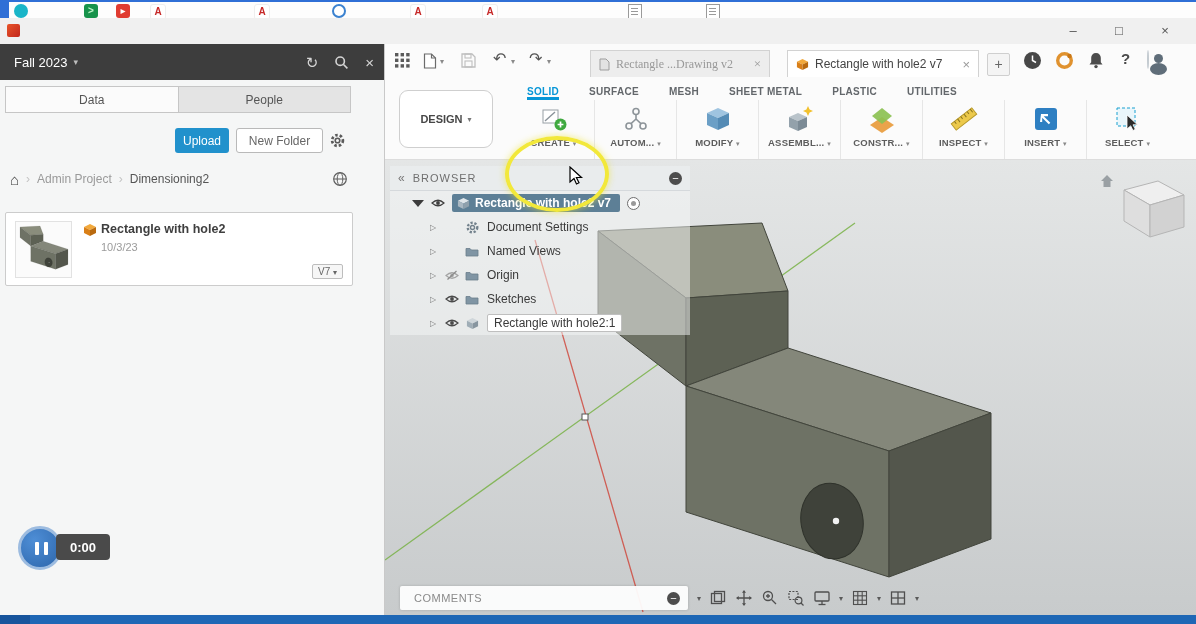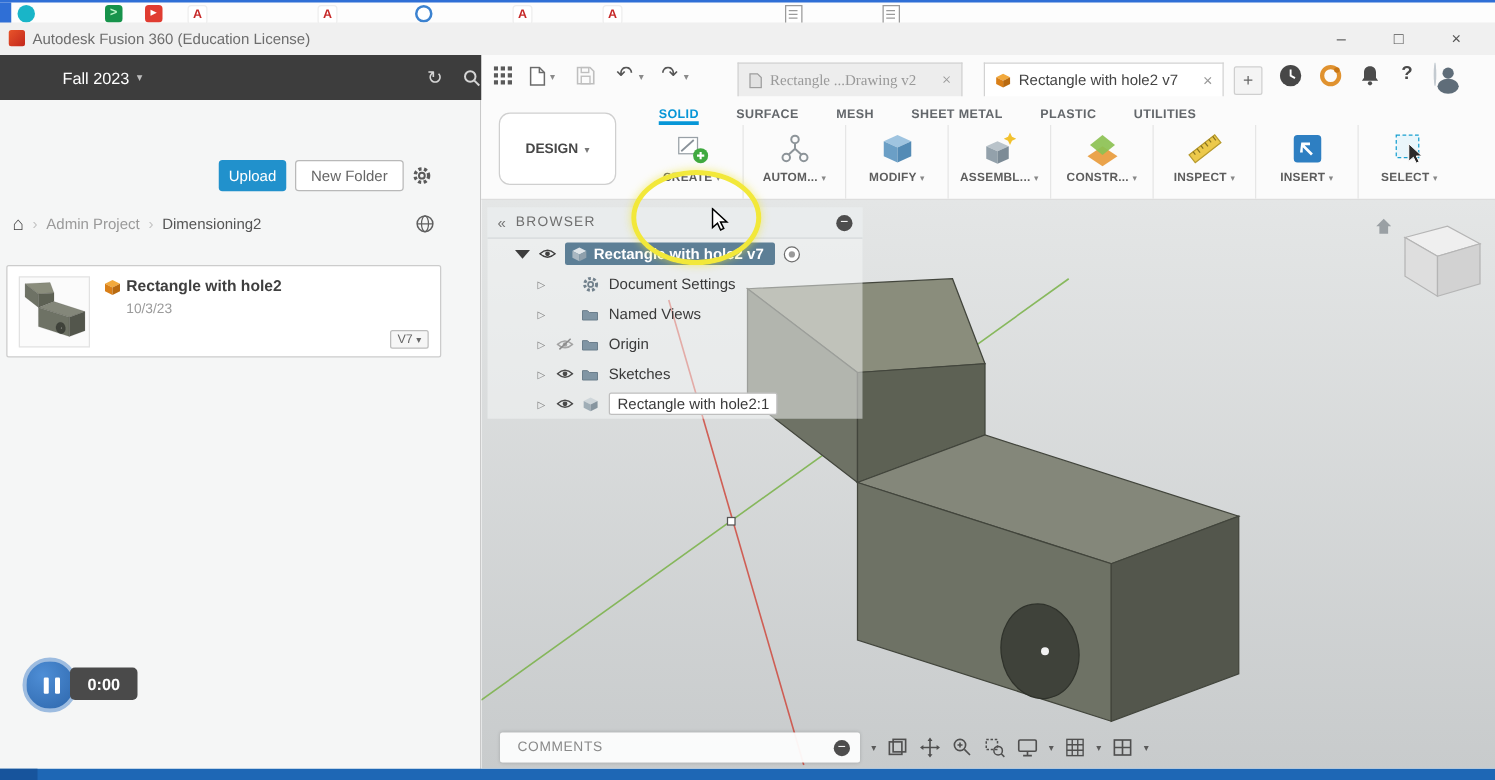--- a/index.html
+++ b/index.html
@@ -20,21 +20,21 @@
   .app-logo{position:absolute;left:7px;top:6px;width:13px;height:13px;border-radius:2px;
             background:linear-gradient(135deg,#e8542a,#c2271c);}
   .title-text{position:absolute;left:26px;top:6px;font-size:12px;color:#6d6d6d;}
   .win-btn{position:absolute;top:4px;width:22px;height:18px;text-align:center;font-size:13px;
            line-height:18px;color:#555;cursor:default;}
   .win-min{right:112px}.win-max{right:66px}.win-close{right:20px}
   
   .data-panel{position:absolute;left:0;top:44px;width:384px;height:571px;background:#f5f6f6;
               border-right:1px solid #c9c9c9;}
   .dp-header{position:absolute;left:0;top:0;width:100%;height:36px;background:#3d3d3d;
-             display:flex;align-items:center;padding-left:36px;}
+             display:flex;align-items:center;}
   .dp-project{margin-left:14px;color:#fff;font-size:13px;}
   .dp-caret{color:#bdbdbd;font-size:9px;margin-left:6px;}
   .dp-hicons{margin-left:auto;margin-right:10px;display:flex;gap:16px;align-items:center;}
   .dp-hicon{color:#d5d5d5;font-size:15px;line-height:15px;}
   .dp-tabs{position:absolute;left:5px;top:42px;width:346px;height:27px;display:flex;}
   .dp-tab{flex:1;border:1px solid #c6c6c6;font-size:12px;color:#555;display:flex;
           align-items:center;justify-content:center;background:#e4e4e4;}
   .dp-tab.active{background:#fbfbfb;}
   .dp-tab + .dp-tab{border-left:none;}
   .dp-actions{position:absolute;left:0;top:84px;width:100%;height:27px;}
@@ -171,38 +171,41 @@
     <span class="fav" style="left:254px;background:#fff;border:1px solid #eee;color:#c62828;">A</span>
     <span class="fav circle" style="left:332px;background:#fff;border:2px solid #3b82d0;box-sizing:border-box;"></span>
     <span class="fav" style="left:410px;background:#fff;border:1px solid #eee;color:#c62828;">A</span>
     <span class="fav" style="left:482px;background:#fff;border:1px solid #eee;color:#c62828;">A</span>
     <span class="fav-doc" style="left:628px;"></span>
     <span class="fav-doc" style="left:706px;"></span>
   </div>
 
   <div class="title-bar">
     <span class="app-logo"></span>
-    <span class="title-text">Autodesk Fusion 360 (Education License)</span>
     <span class="win-btn win-min">–</span>
     <span class="win-btn win-max">□</span>
     <span class="win-btn win-close">×</span>
   </div>
 
   <div class="data-panel">
     <div class="dp-header">
       <span class="dp-project">Fall 2023</span>
       <span class="dp-caret">▾</span>
       <span class="dp-hicons">
         <span class="dp-hicon">↻</span>
         <svg class="dp-hicon" width="15" height="15" viewBox="0 0 15 15">
           <circle cx="6.2" cy="6.2" r="4.2" fill="none" stroke="#d5d5d5" stroke-width="1.6"></circle>
           <line x1="9.5" y1="9.5" x2="13.4" y2="13.4" stroke="#d5d5d5" stroke-width="1.6"></line>
         </svg>
         <span class="dp-hicon">×</span>
       </span>
+    </div>
+    <div class="dp-tabs">
+      <div class="dp-tab active">Data</div>
+      <div class="dp-tab">People</div>
     </div>
     <div class="dp-actions">
       <button class="btn-upload">Upload</button>
       <button class="btn-newfolder">New Folder</button>
       <svg class="dp-gear" width="17" height="17" viewBox="0 0 17 17">
         <circle cx="8.5" cy="8.5" r="5.4" fill="none" stroke="#5a5a5a" stroke-width="2.7" stroke-dasharray="2.5 2"></circle>
         <circle cx="8.5" cy="8.5" r="2.3" fill="none" stroke="#5a5a5a" stroke-width="1.6"></circle>
       </svg>
     </div>
     <div class="dp-breadcrumb">

